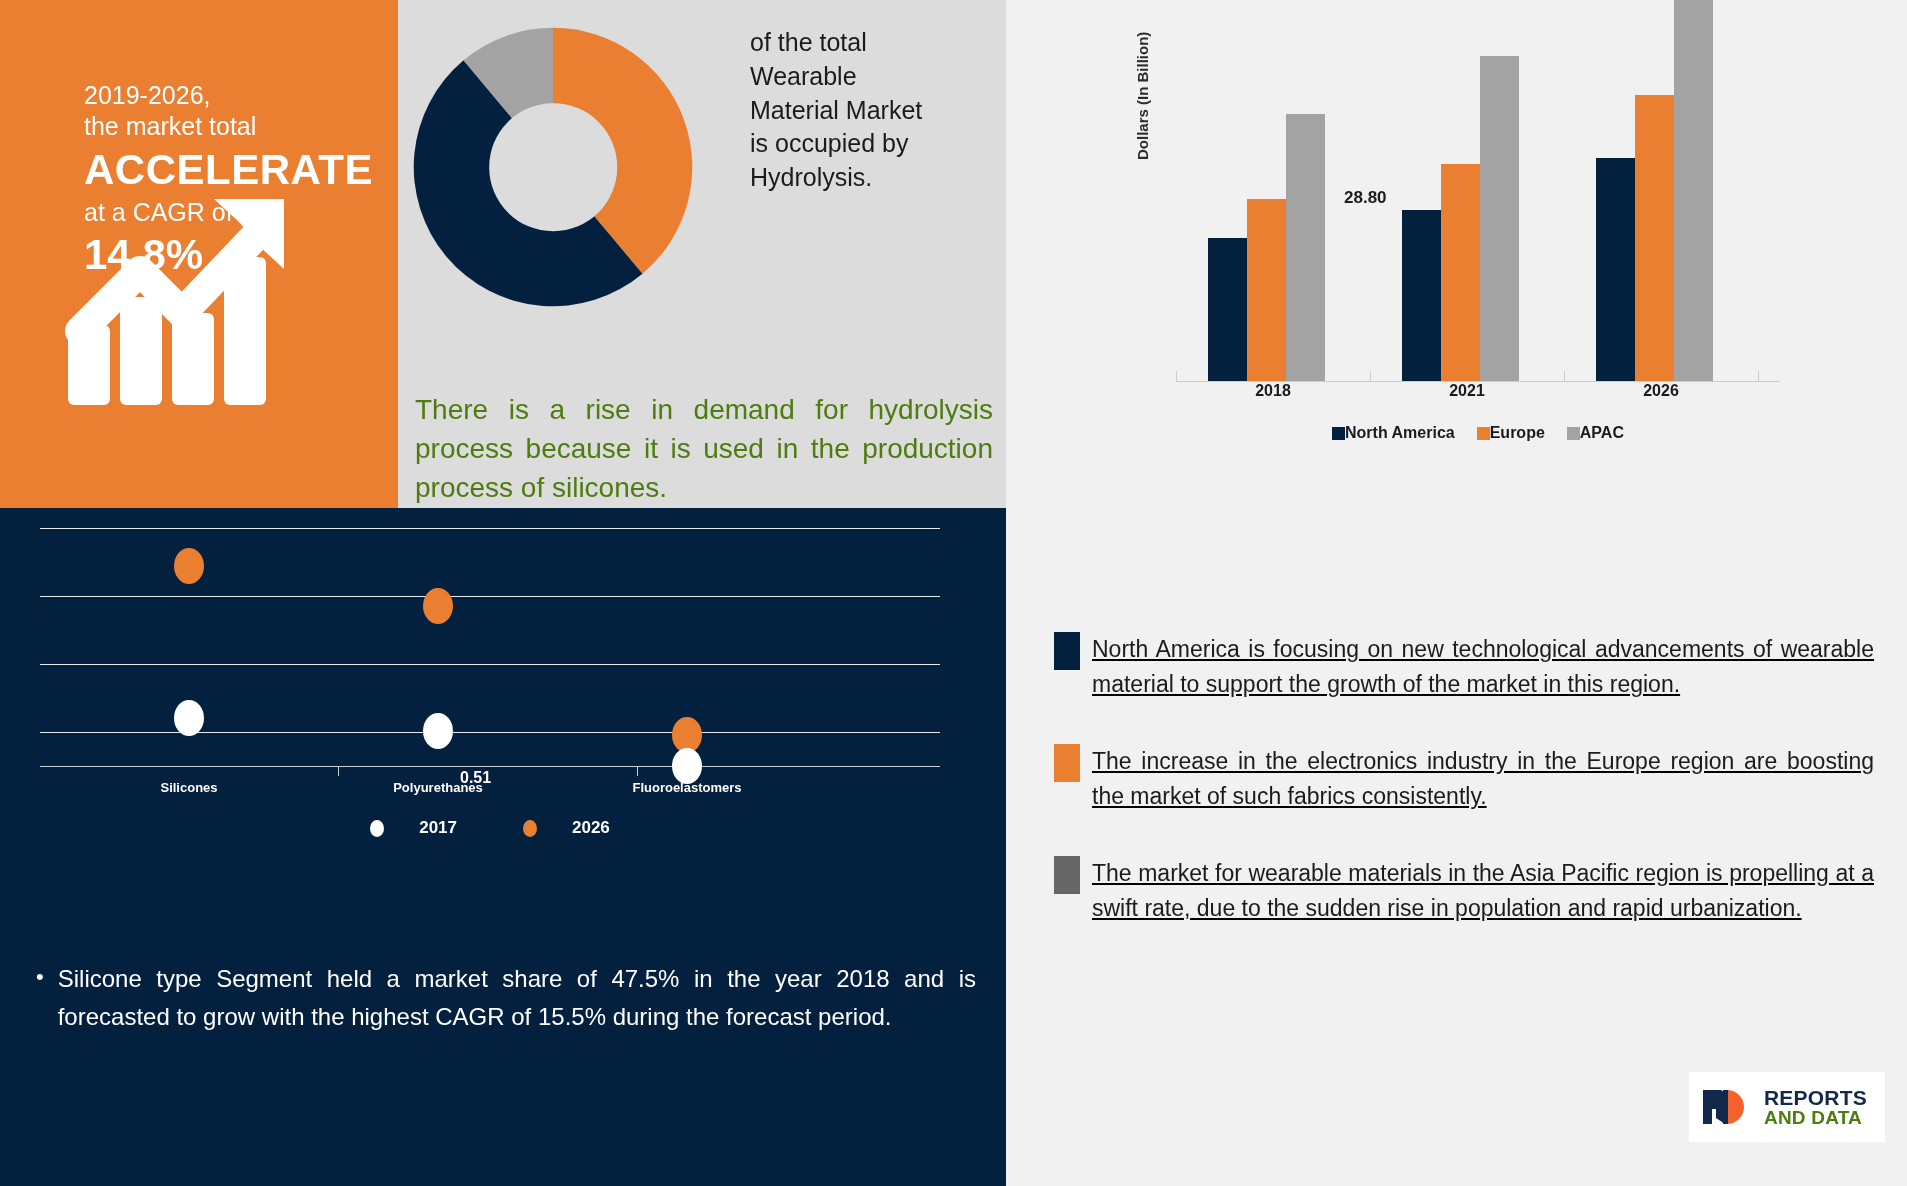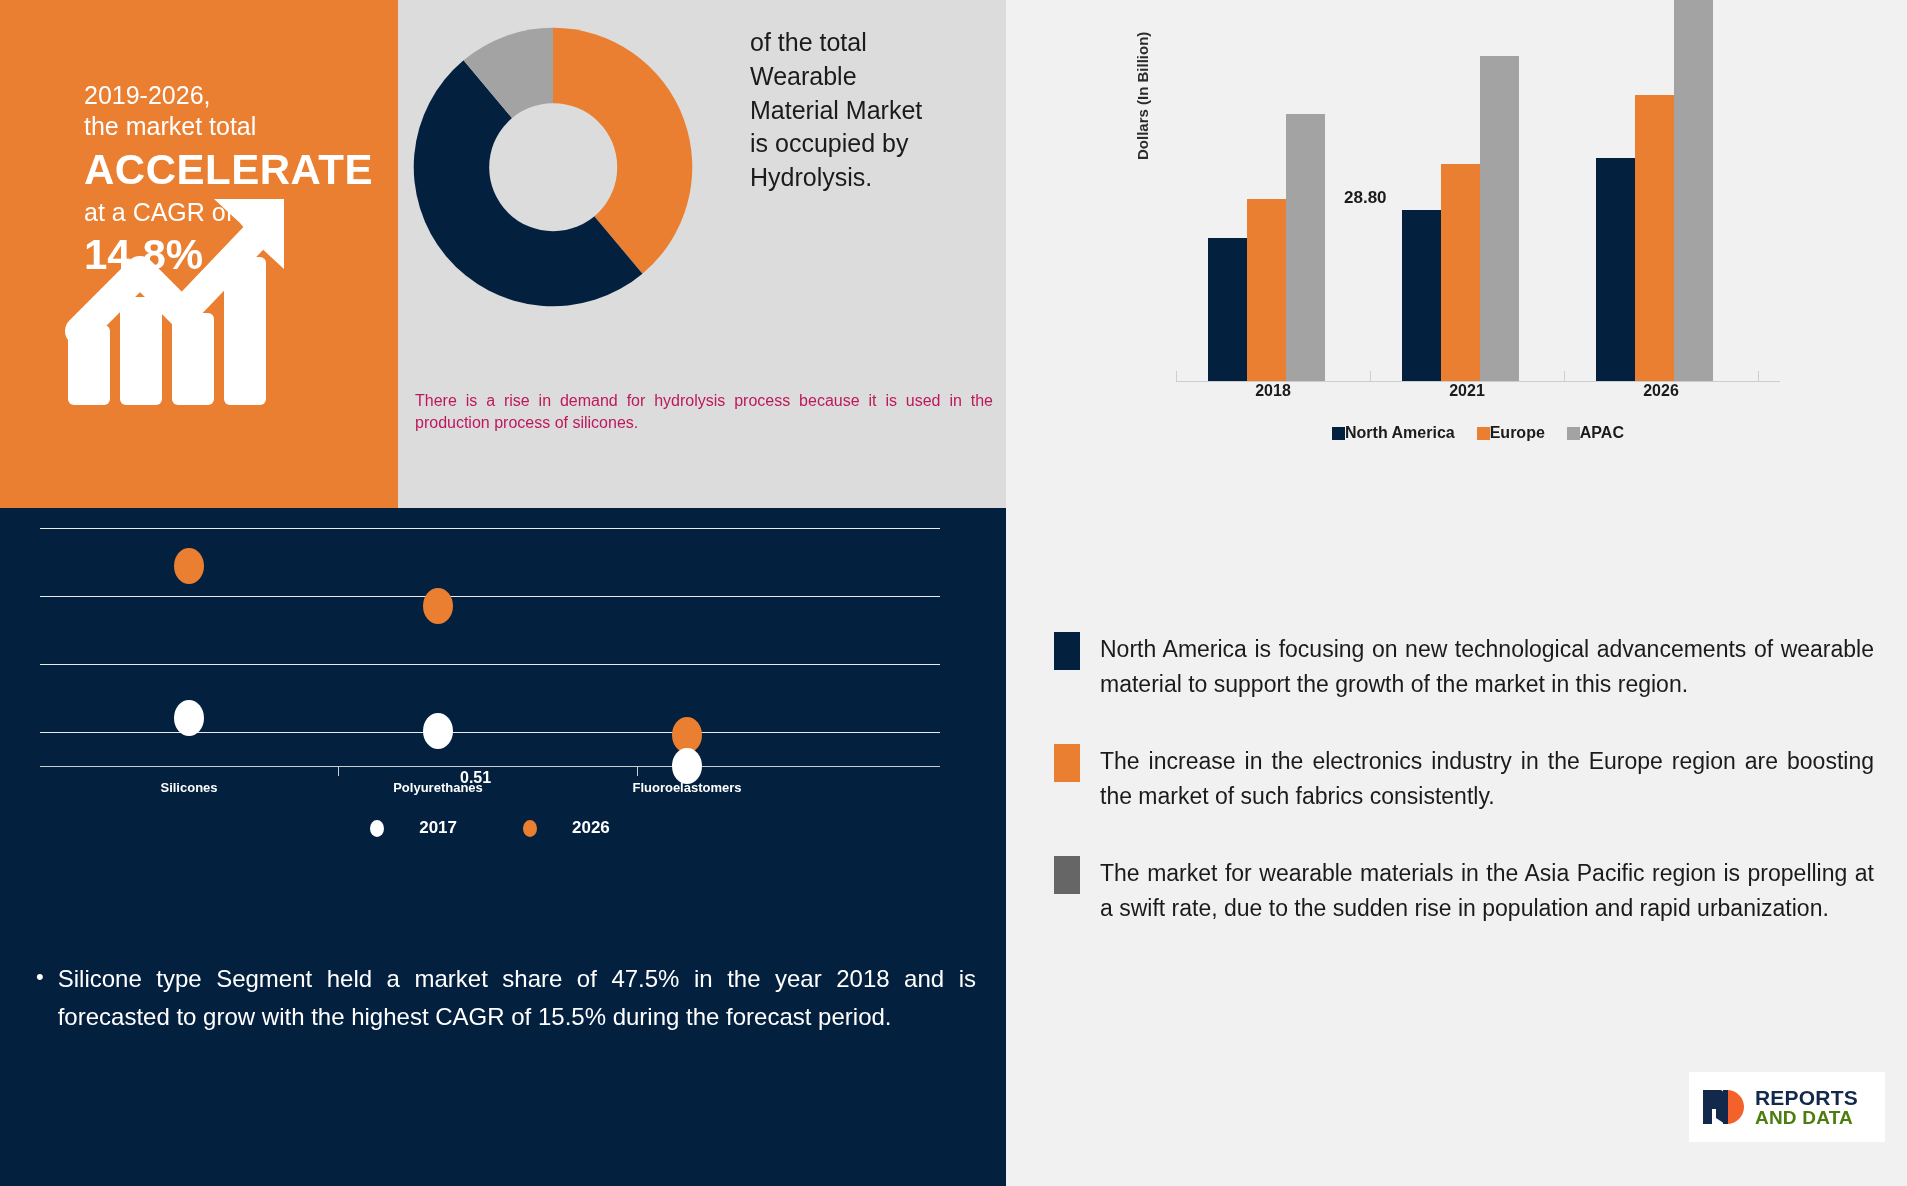--- a/index.html
+++ b/index.html
@@ -46,21 +46,21 @@
     transform: translate(-50%, -50%); border-radius: 50%; background: #dcdcdc;
   }
 
   
   .hyd-block { position: absolute; left: 750px; top: 22px; width: 250px; }
   .hyd-pct { font-size: 38px; color: #ea7f31; font-weight: 400; line-height: 1.22; }
   .hyd-body { font-size: 25px; color: #1b1b1b; font-weight: 400; line-height: 1.35; margin-top: 4px; }
 
   .mid-para {
     position: absolute; left: 415px; top: 390px; width: 578px;
-    font-size: 16px; color: #be185d; line-height: 1.40; text-align: justify;
+    font-size: 28px; color: #4d7c0f; line-height: 1.40; text-align: justify;
   }
 
   
   .dotplot { position: absolute; left: 40px; top: 528px; width: 900px; height: 290px; }
   .dp-grid { position: absolute; left: 0; top: 0; width: 900px; height: 238px; }
   .dp-line { position: absolute; left: 0; width: 900px; height: 1px; background: #e8eaec; }
   .dp-axis { position: absolute; left: 0; top: 238px; width: 900px; height: 1px; background: #c9ced3; }
   .dp-tick { position: absolute; top: 238px; width: 1px; height: 10px; background: #c9ced3; }
   .dp-dot {
     position: absolute; width: 30px; height: 36px; border-radius: 50%;
@@ -117,31 +117,31 @@
   .bc-legend {
     position: absolute; left: 36px; right: 0; bottom: 28px;
     display: flex; justify-content: center; align-items: center; gap: 22px;
   }
   .bc-leg-item { display: flex; align-items: center; }
   .bc-leg-sw { width: 13px; height: 13px; }
   .bc-leg-label { font-size: 16px; font-weight: 700; color: #1b1b1b; }
 
   
   .notes { position: absolute; left: 1054px; top: 632px; width: 820px; }
-  .note { display: flex; gap: 20px; margin-bottom: 42px; }
+  .note { display: flex; gap: 12px; margin-bottom: 42px; text-decoration: underline; }
   .note-sw { width: 26px; height: 38px; flex: 0 0 26px; }
   .note-sw.na { background: #04203f; }
   .note-sw.eu { background: #ea7f31; }
   .note-sw.ap { background: #666666; }
   .note-text { font-size: 23px; line-height: 1.52; color: #1b1b1b; text-align: justify; }
 
   
   .logo-box {
     position: absolute; left: 1689px; top: 1072px; width: 196px; height: 70px;
-    background: #ffffff; display: flex; align-items: center; 
+    background: #ffffff; display: flex; align-items: center; gap: 9px;
     padding: 0 12px;
   }
   .logo-mark { width: 54px; height: 38px; flex: 0 0 54px; }
   .logo-words { line-height: 1.02; }
   .logo-l1 { font-size: 21px; font-weight: 700; color: #13294b; letter-spacing: .2px; }
   .logo-l2 { font-size: 19px; font-weight: 700; color: #4d7c0f; letter-spacing: .2px; }
 </style>
 </head>
 <body>
 

